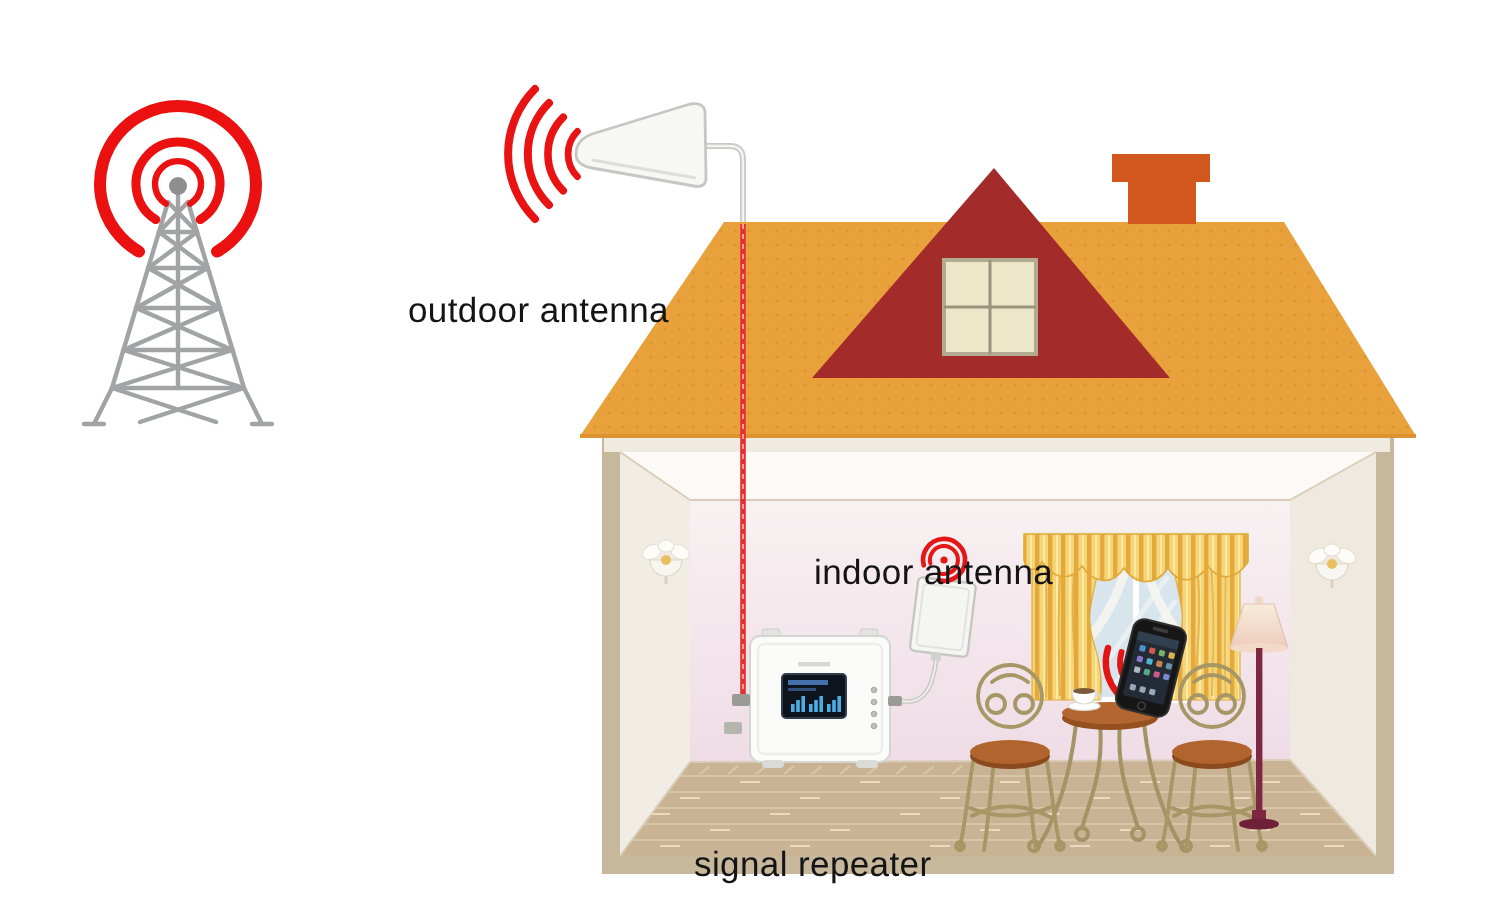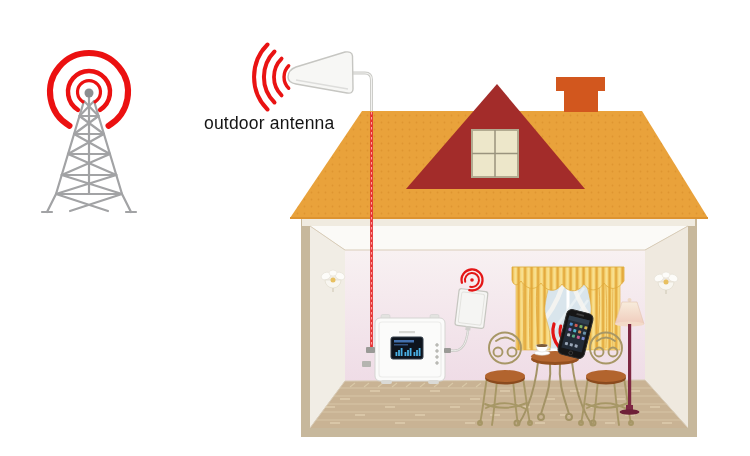--- a/index.html
+++ b/index.html
@@ -1,19 +1,19 @@
 <!DOCTYPE html>
 <html><head>
 <meta charset="utf-8">
 <style>
   html,body{margin:0;padding:0;background:#ffffff;}
   .canvas{position:relative;width:750px;height:456px;background:#ffffff;overflow:hidden;
           font-family:"Liberation Sans",sans-serif;}
   .canvas svg{position:absolute;left:0;top:0;}
-  .lbl{position:absolute;font-size:17.5px;color:#141414;white-space:nowrap;letter-spacing:.2px;}
+  .lbl{position:absolute;font-size:17.5px;color:#141414;white-space:nowrap;letter-spacing:.2px;margin-top:32px;}
 </style>
 </head>
 <body>
 
 <div class="canvas">
 <svg width="750" height="456" viewBox="0 0 750 456">
   <defs>
     <pattern id="roofDots" width="7" height="7" patternUnits="userSpaceOnUse">
       <rect width="7" height="7" fill="#e9a23b"></rect>
       <circle cx="3.5" cy="3.5" r="0.9" fill="#df9530"></circle>
@@ -274,13 +274,15 @@
     <circle cx="629.5" cy="300" r="2" fill="#efd9c6"></circle>
     <path d="M622,302 L637,302 L644,324 L615,324 Z" fill="url(#shadeGrad)" stroke="#e3c3ae" stroke-width=".6"></path>
     <ellipse cx="629.5" cy="324" rx="14.5" ry="2.5" fill="#f3dac8"></ellipse>
     <rect x="628" y="324" width="3.2" height="84" fill="#7e2742"></rect>
     <rect x="626" y="405" width="7" height="6" fill="#7e2742"></rect>
     <ellipse cx="629.5" cy="412" rx="10" ry="2.8" fill="#6e2038"></ellipse>
   </g>
 </svg>
 
 <div class="lbl" style="left:204px;top:113px;">outdoor antenna</div>
+<div class="lbl" style="left:407px;top:244px;">indoor antenna</div>
+<div class="lbl" style="left:347px;top:390px;">signal repeater</div>
 </div>
 
 </body></html>

